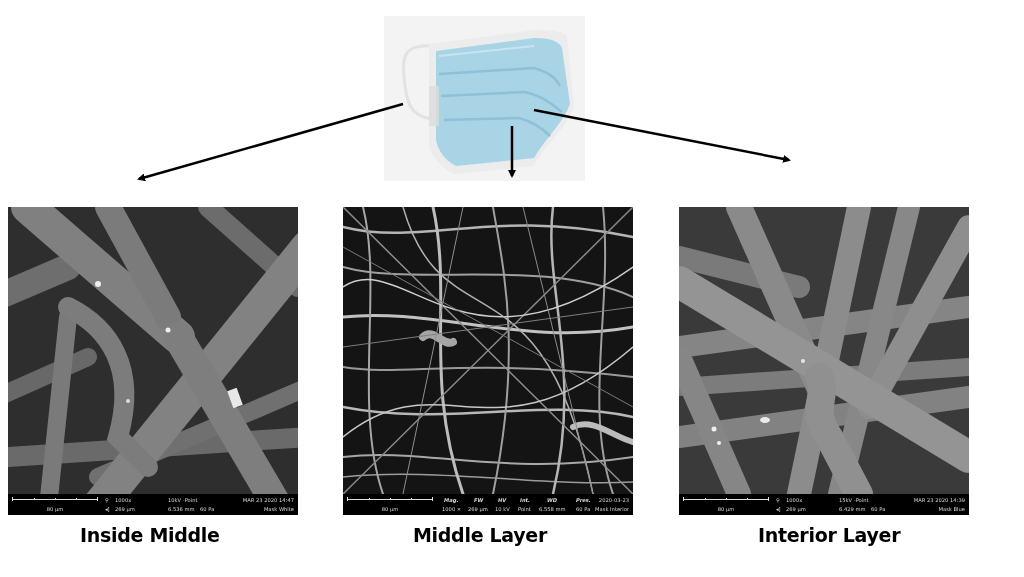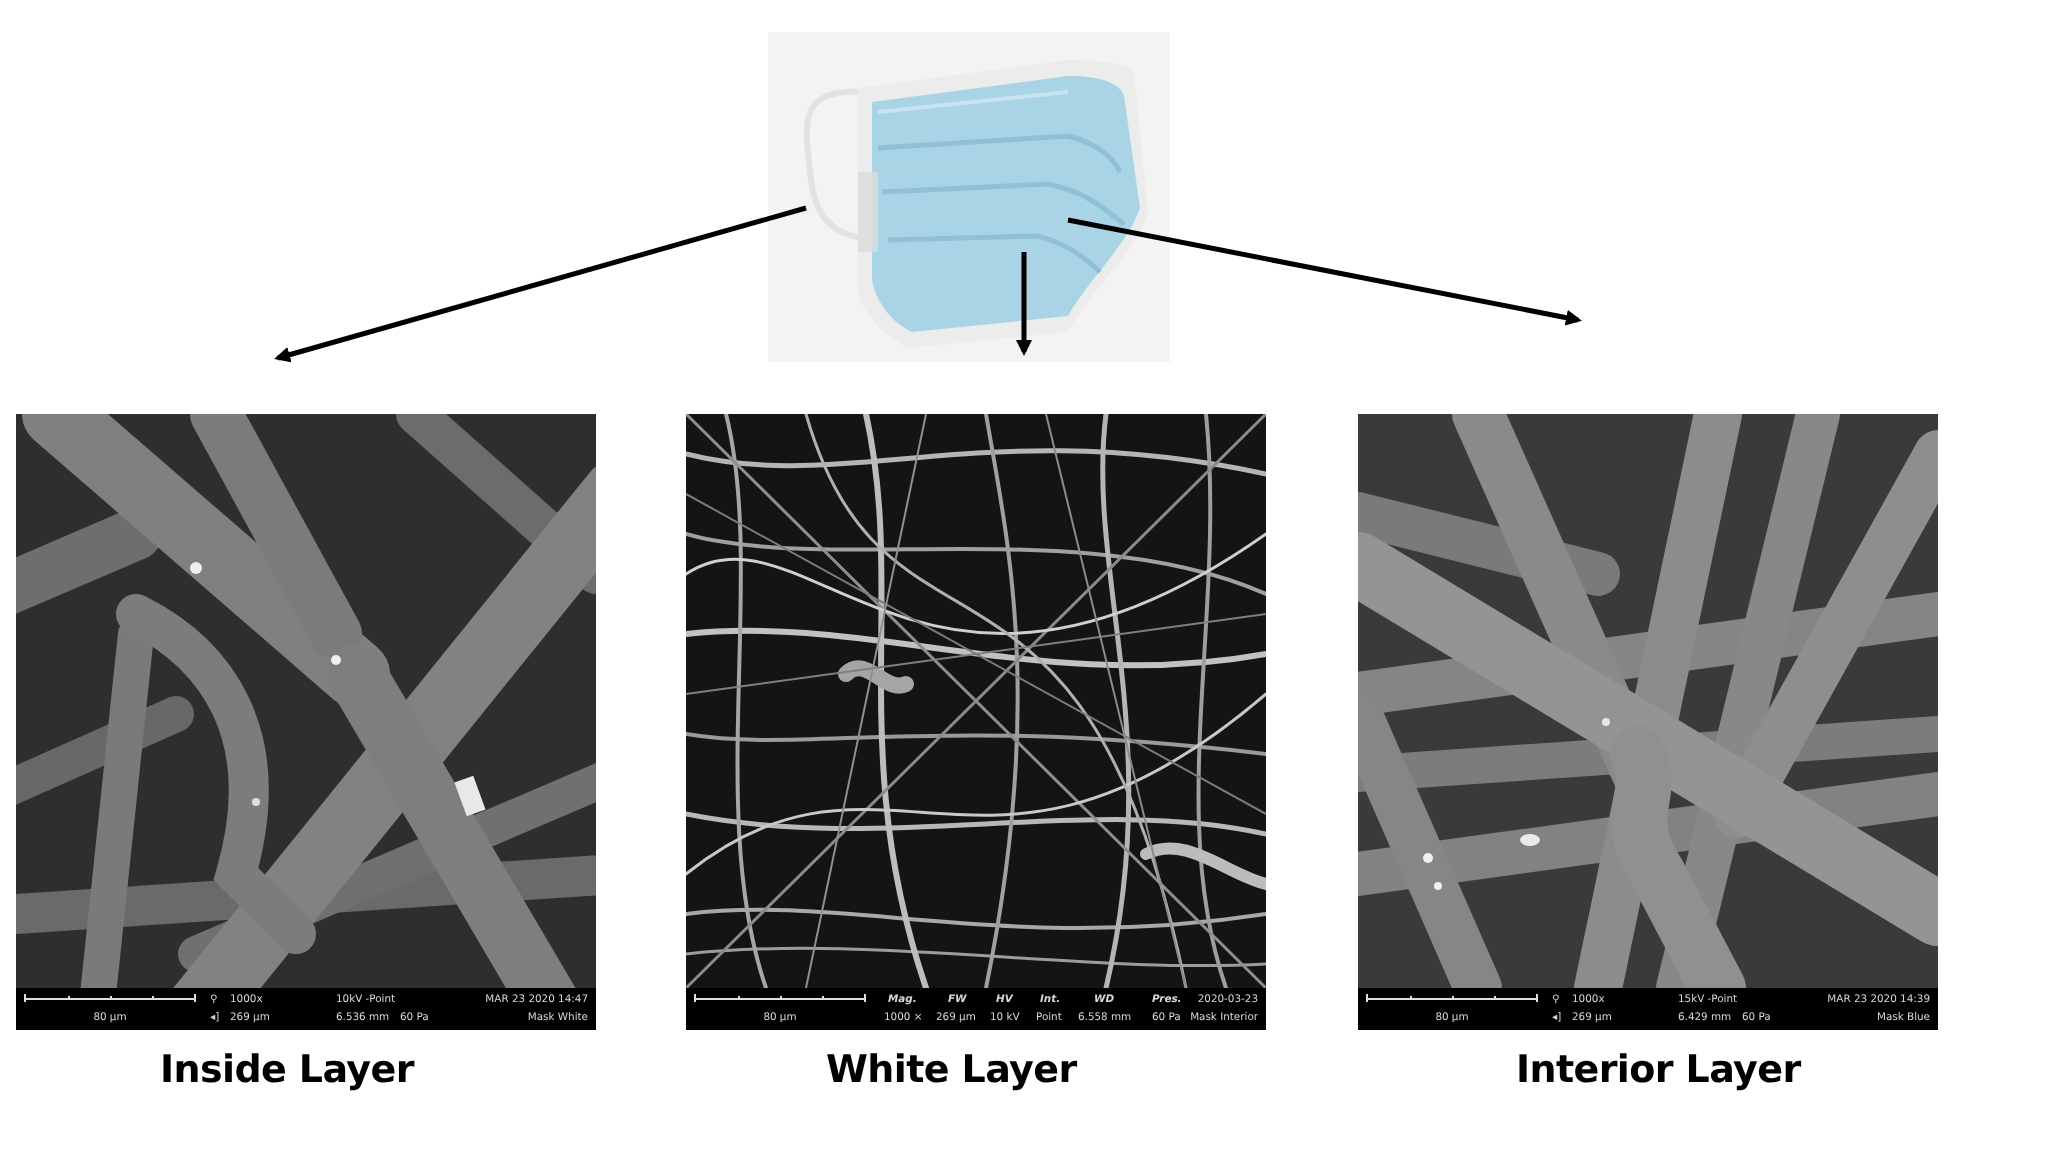--- a/index.html
+++ b/index.html
@@ -197,15 +197,15 @@
     <span class="cell" style="left:97px;top:11px;">◂]</span>
     <span class="cell" style="left:107px;top:11px;">269 µm</span>
     <span class="cell" style="left:160px;top:2px;">15kV -Point</span>
     <span class="cell" style="left:160px;top:11px;">6.429 mm</span>
     <span class="cell" style="left:192px;top:11px;">60 Pa</span>
     <span class="cell" style="right:4px;top:2px;">MAR 23 2020 14:39</span>
     <span class="cell" style="right:4px;top:11px;">Mask Blue</span>
   </div>
 </div>
 
-<div class="caption" style="left:80px;">Inside Layer</div>
-<div class="caption" style="left:413px;">White Layer</div>
+<div class="caption" style="left:80px;">Inside Middle</div>
+<div class="caption" style="left:413px;">Middle Layer</div>
 <div class="caption" style="left:758px;">Interior Layer</div>
 
 </body></html>

